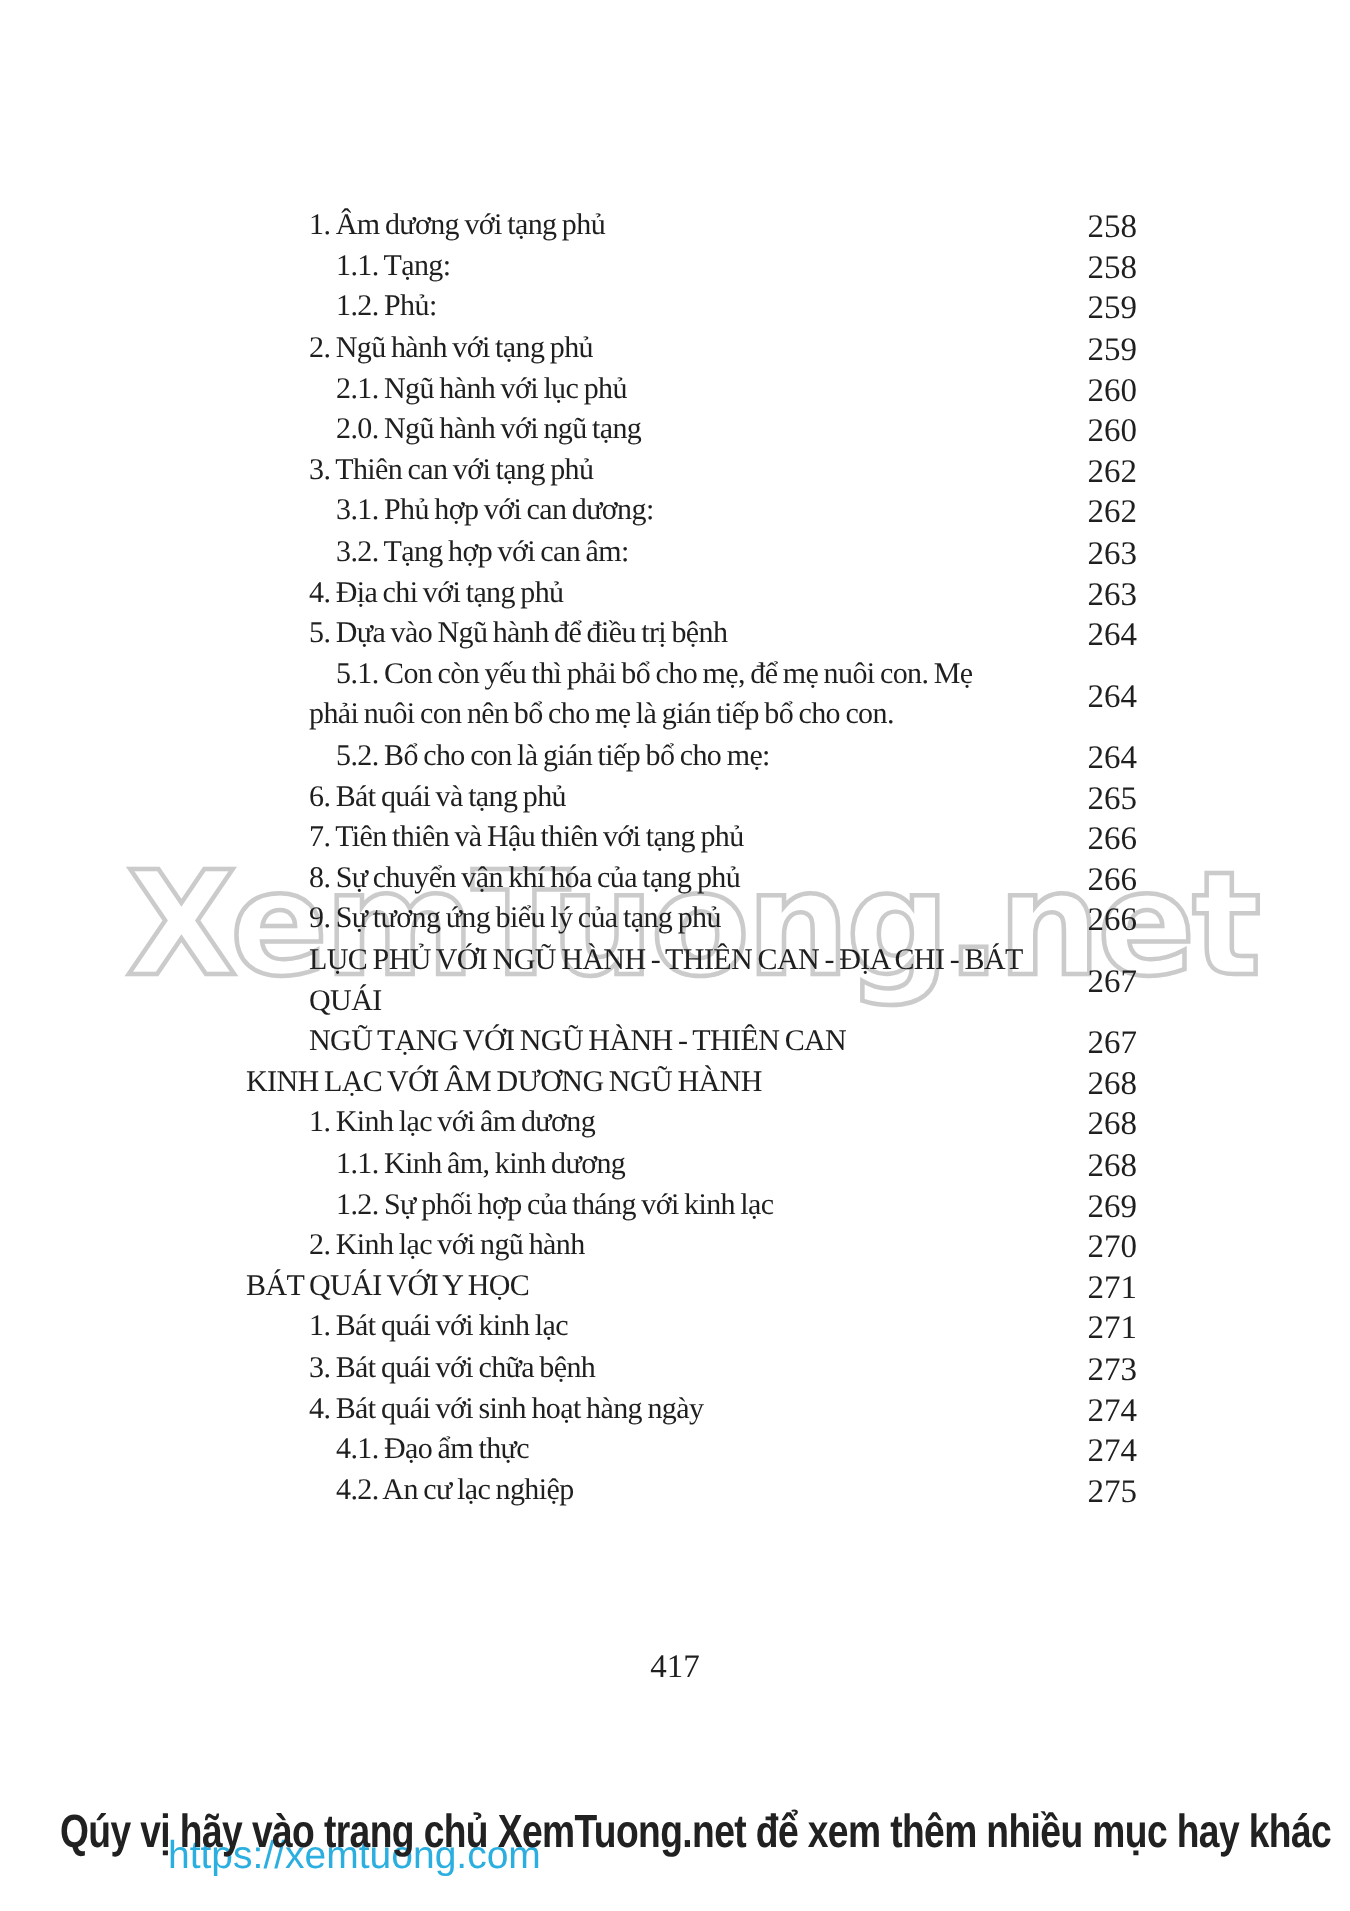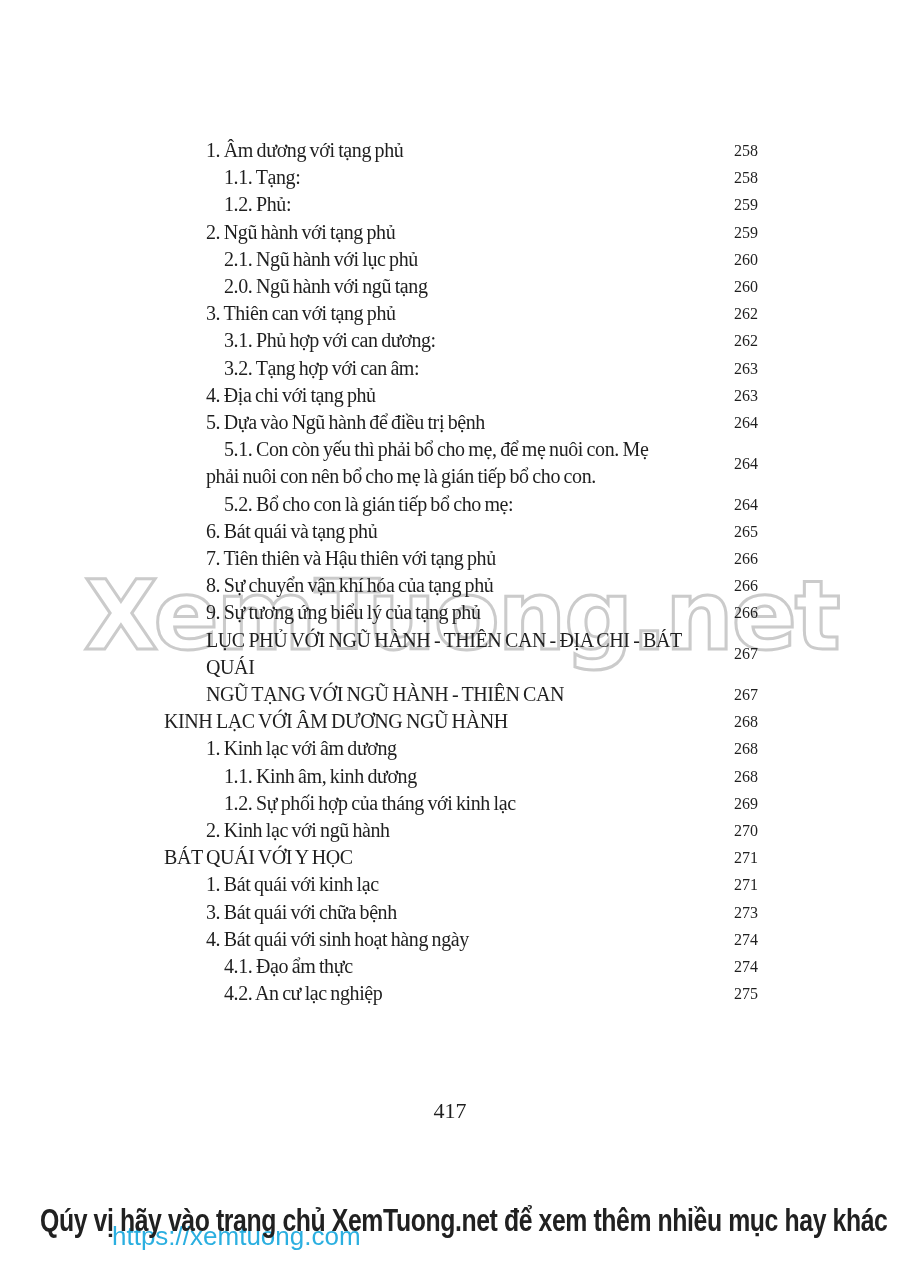--- a/index.html
+++ b/index.html
@@ -16,21 +16,21 @@
   }
   .toc{
     position:absolute;left:164px;top:137px;width:594px;z-index:1;
   }
   .toc-row{display:flex;align-items:center;}
   .toc-title{
     flex:1;font-size:20px;line-height:27.2px;white-space:pre-line;
     letter-spacing:-0.4px;word-spacing:-1px;
   }
   .toc-page{
-    width:38px;flex-shrink:0;text-align:right;font-size:16px;line-height:27.2px;
+    width:38px;flex-shrink:0;text-align:right;font-size:22px;line-height:27.2px;
   }
   .i0{padding-left:0;}
   .i1{padding-left:42px;}
   .i2{padding-left:60px;}
   .hang{padding-left:42px;text-indent:18px;}
   .folio{
     position:absolute;top:1098px;left:0;width:100%;text-align:center;
     font-size:22px;z-index:1;
   }
   .footer-link{

